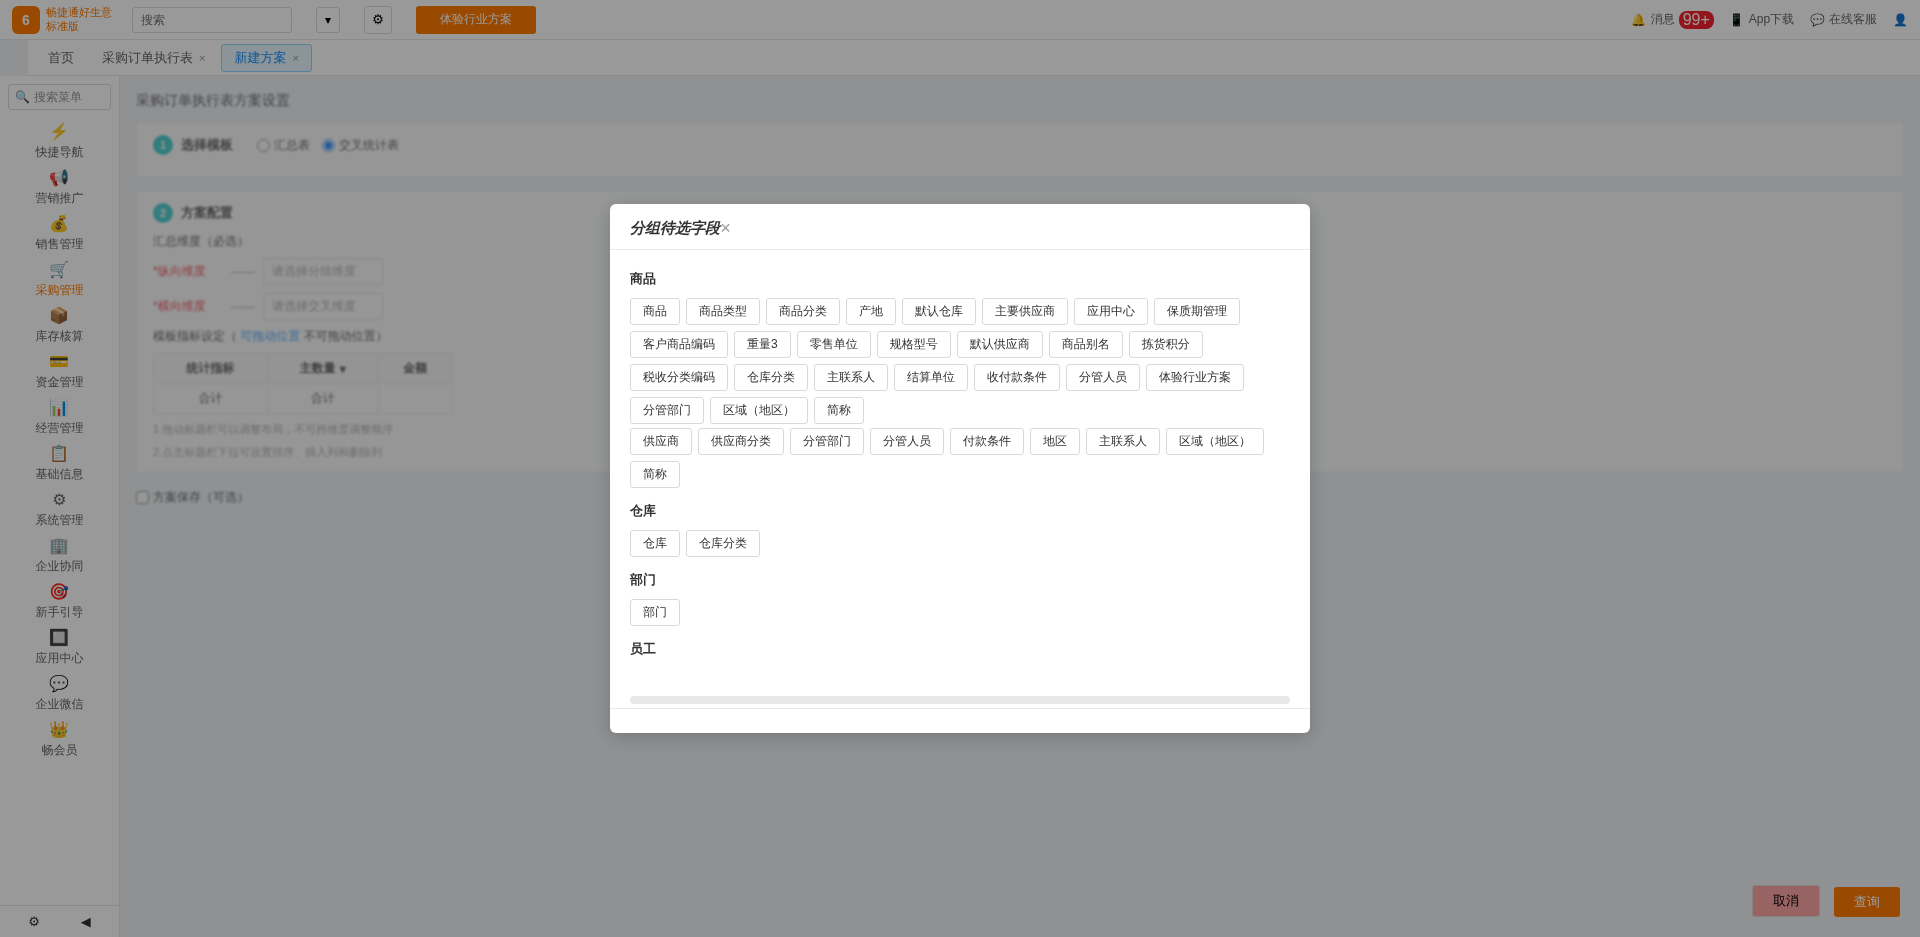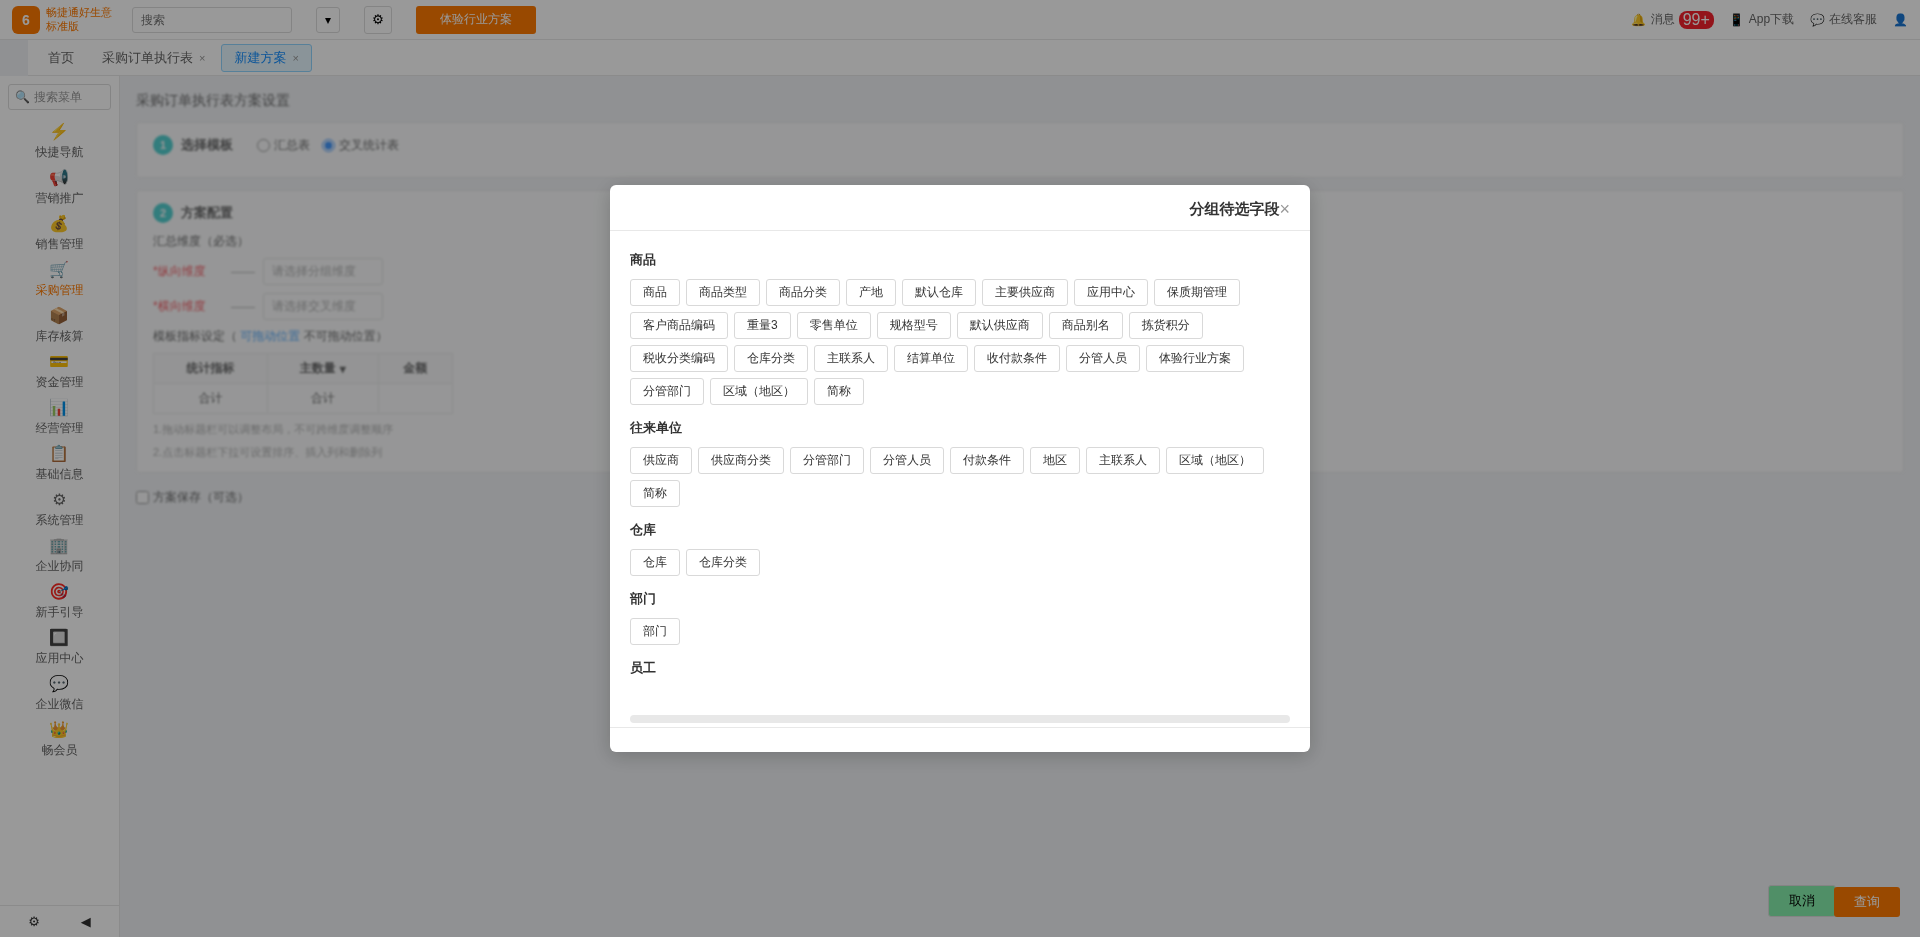--- a/index.html
+++ b/index.html
@@ -205,24 +205,24 @@
     }
     .stats-header-row { display: flex; align-items: center; gap: 4px; justify-content: center; }
     .hint-text { font-size: 11px; color: #999; margin-top: 8px; }
 
     
     .page-footer {
       display: flex; align-items: center; gap: 8px; margin-top: 16px;
     }
     .save-checkbox { display: flex; align-items: center; gap: 4px; font-size: 12px; }
     .btn-cancel {
-      position: fixed; bottom: 20px; right: 84px;
+      position: fixed; bottom: 20px; right: 100px;
       padding: 6px 20px;
       border: 1px solid #ddd; border-radius: 3px;
-      background: #86efac; cursor: pointer; font-size: 13px;
+      background: #fca5a5; cursor: pointer; font-size: 13px;
     }
     .btn-confirm {
       position: fixed; bottom: 20px; right: 20px;
       padding: 6px 20px;
       border: none; border-radius: 3px;
       background: #ff7a00; color: #fff; cursor: pointer; font-size: 13px;
     }
 
     
     .modal-overlay {
@@ -233,23 +233,24 @@
     }
     .modal {
       background: #fff;
       border-radius: 6px;
       width: 700px;
       max-height: 580px;
       display: flex; flex-direction: column;
       box-shadow: 0 4px 20px rgba(0,0,0,0.2);
     }
     .modal-header {
-      display: flex; align-items: center; justify-content: flex-end;
+      display: flex; align-items: center; justify-content: flex-start;
       padding: 14px 20px 10px;
       border-bottom: 1px solid #e8e8e8;
+      font-style: italic;
     }
     .modal-title { font-size: 15px; font-weight: bold; color: #333; }
     .modal-close { font-size: 18px; color: #999; cursor: pointer; }
     .modal-body {
       flex: 1; overflow-y: auto; padding: 20px 20px;
     }
     .modal-footer {
       display: flex; align-items: center; justify-content: flex-end;
       gap: 12px; padding: 12px 20px;
       border-top: 1px solid #e8e8e8;
@@ -521,21 +522,20 @@
         <div class="field-chip">主联系人</div>
         <div class="field-chip">结算单位</div>
         <div class="field-chip">收付款条件</div>
         <div class="field-chip">分管人员</div>
         <div class="field-chip">体验行业方案</div>
         <div class="field-chip">分管部门</div>
         <div class="field-chip">区域（地区）</div>
         <div class="field-chip">简称</div>
       </div>
 
-      <div class="field-group-title">往来单位</div>
       <div class="field-chips">
         <div class="field-chip">供应商</div>
         <div class="field-chip">供应商分类</div>
         <div class="field-chip">分管部门</div>
         <div class="field-chip">分管人员</div>
         <div class="field-chip">付款条件</div>
         <div class="field-chip">地区</div>
         <div class="field-chip">主联系人</div>
         <div class="field-chip">区域（地区）</div>
         <div class="field-chip">简称</div>

